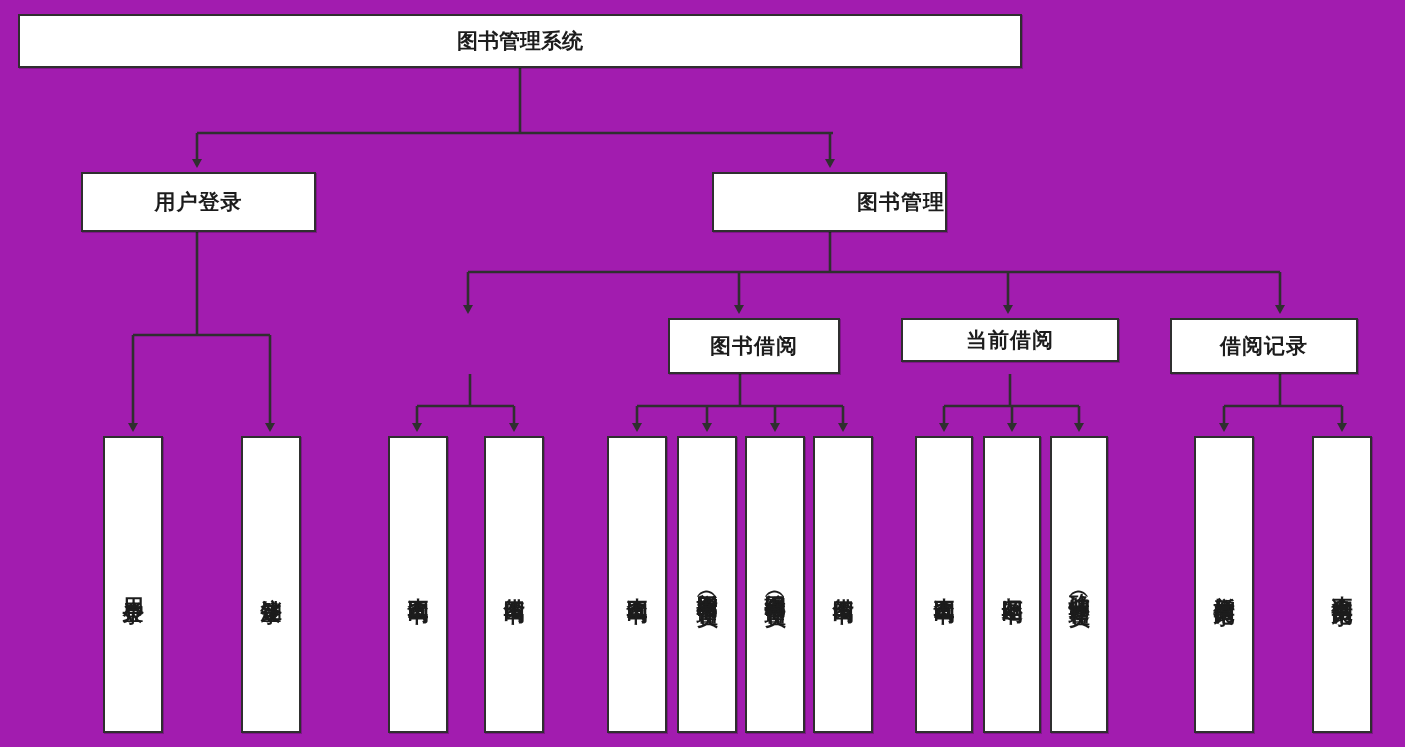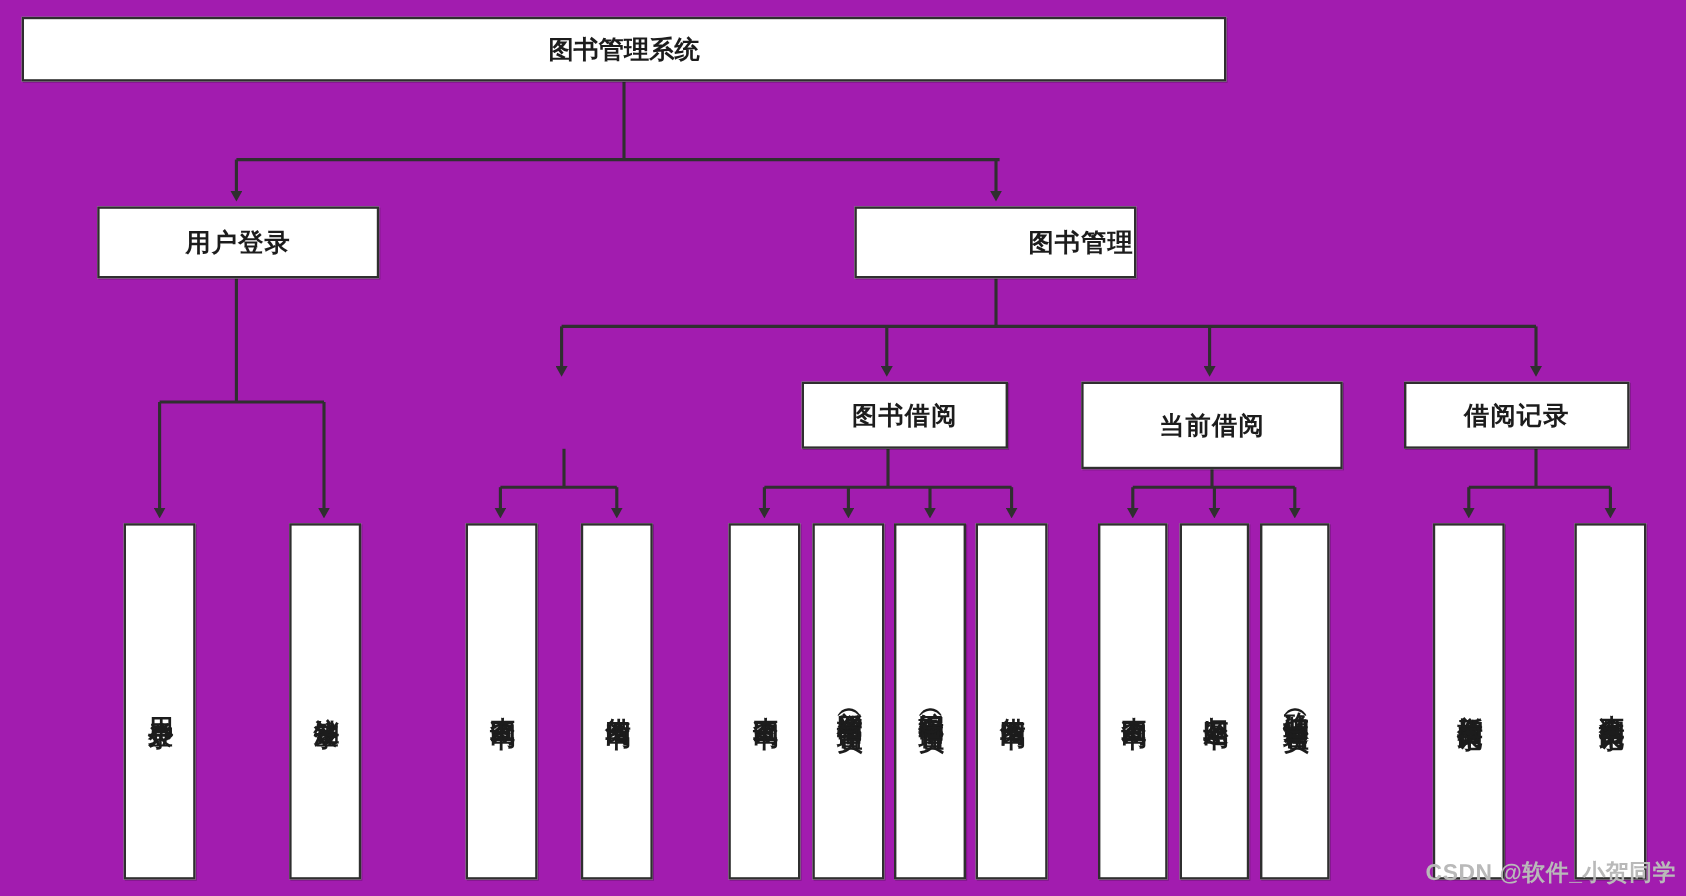--- a/index.html
+++ b/index.html
@@ -131,21 +131,21 @@
   <div class="node h" style="left:81px; top:172px; width:235px; height:60px;">
     <span>用户登录</span>
   </div>
   <div class="node h" style="left:712px; top:172px; width:235px; height:60px;justify-content:flex-end;">
     <span>图书管理</span>
   </div>
 
   <div class="node h" style="left:632px; top:318px; width:172px; height:56px;margin-left:36px;">
     <span>图书借阅</span>
   </div>
-  <div class="node h" style="left:901px; top:318px; width:218px; height:73px;">
+  <div class="node h" style="left:901px; top:318px; width:218px; height:44px;">
     <span>当前借阅</span>
   </div>
   <div class="node h" style="left:1170px; top:318px; width:188px; height:56px;">
     <span>借阅记录</span>
   </div>
 
   <div class="node v" style="left:103px; top:436px; width:60px; height:297px;">
     <span class="vtext">用户登录</span>
   </div>
   <div class="node v" style="left:241px; top:436px; width:60px; height:297px;">
@@ -182,15 +182,14 @@
     <span class="vtext">确认归还（管理员）</span>
   </div>
 
   <div class="node v" style="left:1194px; top:436px; width:60px; height:297px;">
     <span class="vtext">新增借阅记录</span>
   </div>
   <div class="node v" style="left:1312px; top:436px; width:60px; height:297px;">
     <span class="vtext">查询借阅记录</span>
   </div>
 
-  <div class="watermark" style="left:1188px; top:714px;">CSDN @软件_小贺同学</div>
 
 </div>
 
 </body></html>

